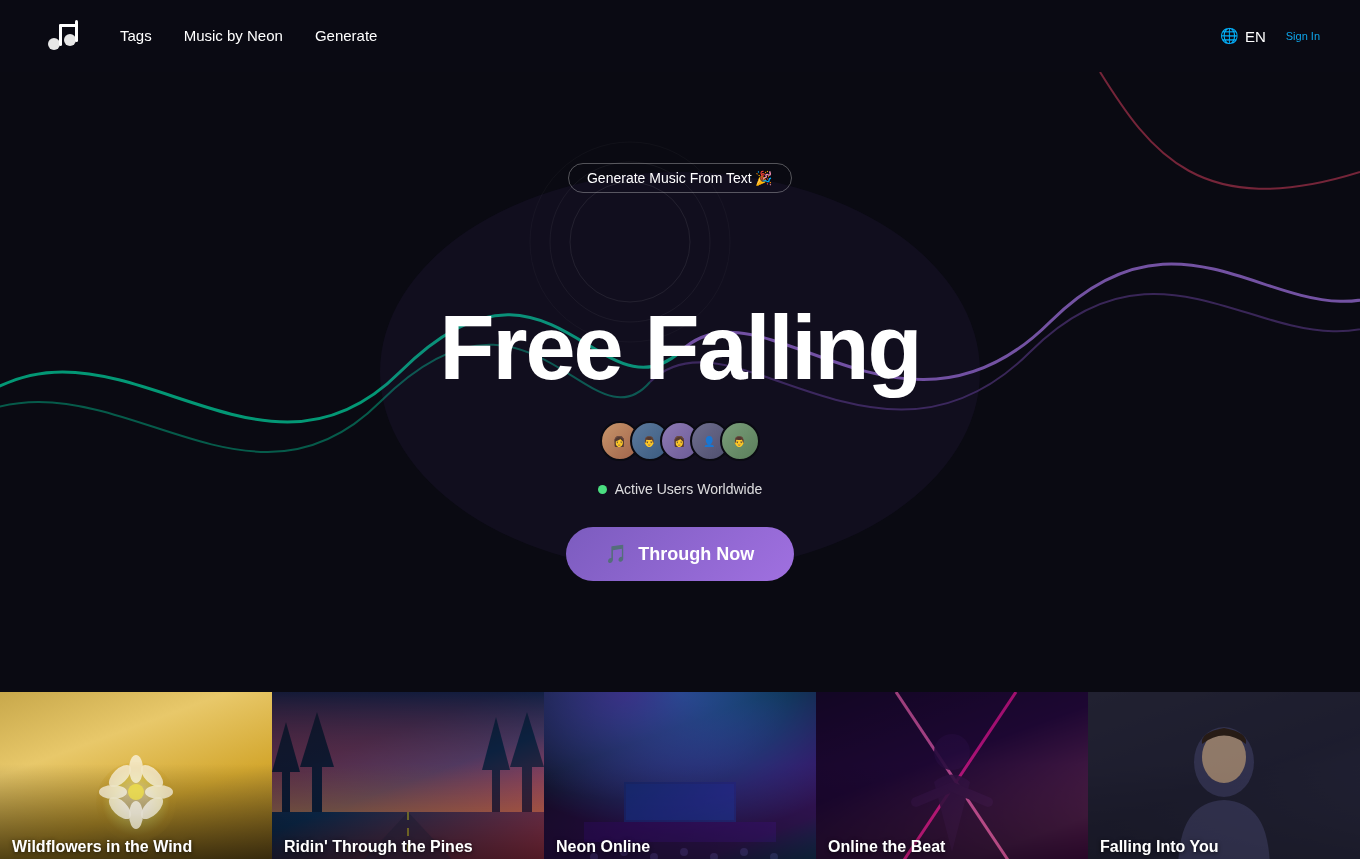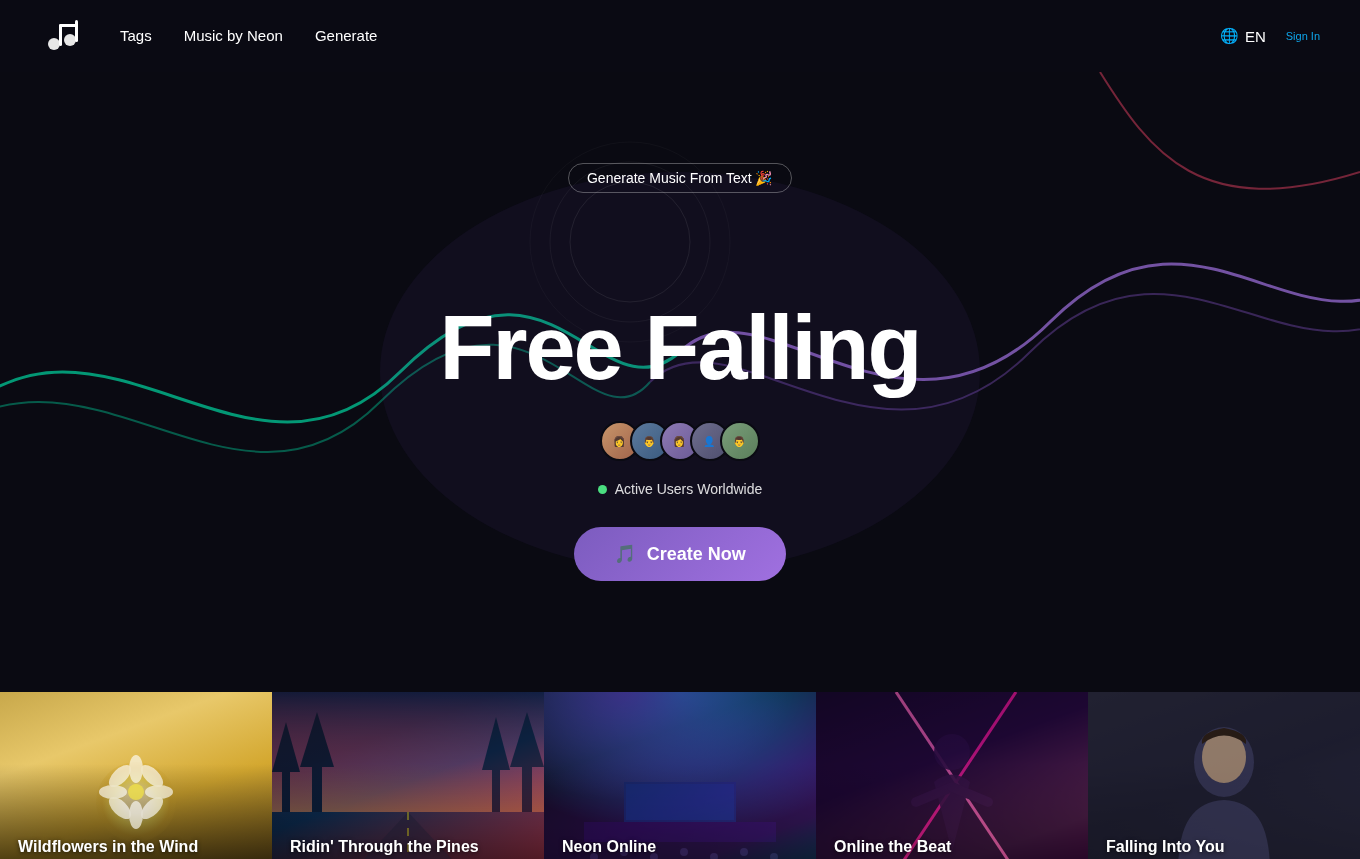--- a/index.html
+++ b/index.html
@@ -202,21 +202,21 @@
       overflow: hidden;
     }
     .music-card-overlay {
       position: absolute;
       inset: 0;
       background: linear-gradient(to top, rgba(0,0,0,0.7) 0%, transparent 60%);
     }
     .music-card-title {
       position: absolute;
       bottom: 16px;
-      left: 18px;
+      left: 12px;
       font-size: 16px;
       font-weight: 700;
       color: #fff;
       text-shadow: 0 1px 4px rgba(0,0,0,0.7);
     }
 
     
     .card-wildflowers {
       background: linear-gradient(160deg, #c8a84b 0%, #e8c86a 30%, #d4a830 60%, #8a6820 100%);
     }
@@ -324,21 +324,21 @@
       <div class="avatar-circle a5">👨</div>
     </div>
 
     <div class="active-users">
       <span class="green-dot"></span>
       <span>Active Users Worldwide</span>
     </div>
 
     <button class="create-btn">
       <span>🎵</span>
-      <span>Create Now</span>
+      <span>Through Now</span>
     </button>
   </div>
 </section>
 
 <div class="cards-row">
 
   <div class="music-card card-wildflowers">
     <div class="music-card-overlay"></div>
 
     <svg style="position:absolute;bottom:35px;left:50%;transform:translateX(-50%);width:90px;height:90px;opacity:0.7" viewBox="0 0 90 90">

